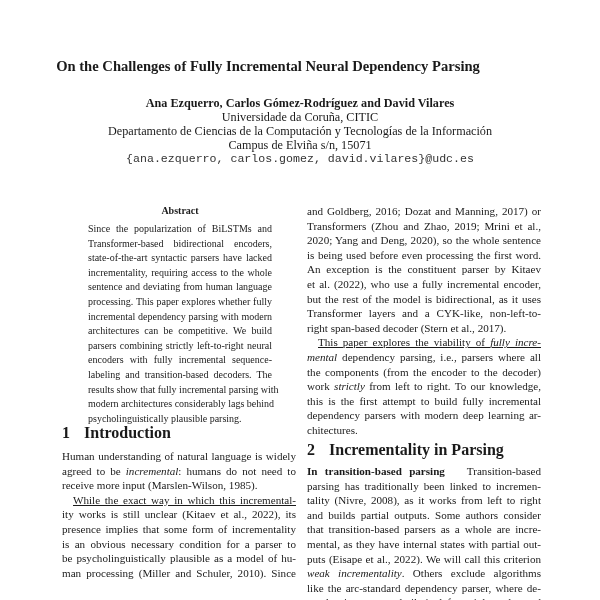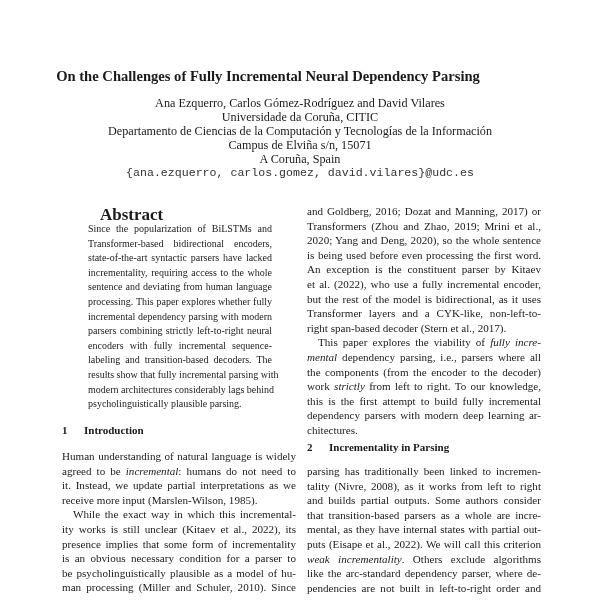--- a/index.html
+++ b/index.html
@@ -1,77 +1,76 @@
 <!DOCTYPE html>
 <html><head>
 <meta charset="utf-8">
 <style>
   html, body { margin:0; padding:0; background:#ffffff; }
   body { width:600px; height:600px; overflow:hidden; position:relative; color:#1a1a1a;
          font-family:"Liberation Serif", "DejaVu Serif", serif; }
-  .title { position:absolute; top:68px; left:0; width:536px; text-align:center;
+  .title { position:absolute; top:58px; left:0; width:536px; text-align:center;
            font-weight:bold; font-size:14.6px; letter-spacing:0; }
   .authors { position:absolute; top:96px; left:0; width:600px; text-align:center;
              font-size:12.2px; line-height:14.1px; }
-  .authors .names { font-weight:normal; }
+  .authors .names { font-weight:bold; }
   .authors .email { font-family:"Liberation Mono", "DejaVu Sans Mono", monospace; font-size:11.6px; color:#333; }
-  .abs-head { position:absolute; top:205px; left:100px; width:184px; text-align:left;
-              font-weight:bold; font-size:17px; }
+  .abs-head { position:absolute; top:205px; left:88px; width:184px; text-align:center;
+              font-weight:bold; font-size:10px; }
   .abstract { position:absolute; top:222px; left:88px; width:184px; font-size:10px;
               line-height:14.6px; text-align:justify; }
   .abstract .ln, .col .ln { display:block; text-align:justify; text-align-last:justify; white-space:nowrap; }
   .abstract .last, .col .last { text-align-last:left; }
   .col { position:absolute; width:234px; font-size:11.1px; line-height:14.6px; }
   .left { left:62px; top:449px; }
   .right { left:307px; top:204px; }
-  .sec { position:absolute; font-weight:bold; font-size:11px; }
+  .sec { position:absolute; font-weight:bold; font-size:16px; }
   .sec .num { display:inline-block; width:22px; }
-  .indent { padding-left:11px; }
+  .indent { padding-left:11px;text-decoration:underline; }
   i { font-style:italic; }
   b { font-weight:bold; }
 </style>
 </head>
 <body>
 
 <div class="title">On the Challenges of Fully Incremental Neural Dependency Parsing</div>
 
 <div class="authors">
   <div class="names">Ana Ezquerro, Carlos Gómez-Rodríguez and David Vilares</div>
   <div>Universidade da Coruña, CITIC</div>
   <div>Departamento de Ciencias de la Computación y Tecnologías de la Información</div>
   <div>Campus de Elviña s/n, 15071</div>
-  <div>A Coruña, Spain</div>
   <div class="email">{ana.ezquerro, carlos.gomez, david.vilares}@udc.es</div>
 </div>
 
 <div class="abs-head">Abstract</div>
 <div class="abstract">
   <span class="ln">Since the popularization of BiLSTMs and</span>
   <span class="ln">Transformer-based bidirectional encoders,</span>
   <span class="ln">state-of-the-art syntactic parsers have lacked</span>
   <span class="ln">incrementality, requiring access to the whole</span>
   <span class="ln">sentence and deviating from human language</span>
   <span class="ln">processing. This paper explores whether fully</span>
   <span class="ln">incremental dependency parsing with modern</span>
+  <span class="ln">architectures can be competitive. We build</span>
   <span class="ln">parsers combining strictly left-to-right neural</span>
   <span class="ln">encoders with fully incremental sequence-</span>
   <span class="ln">labeling and transition-based decoders. The</span>
   <span class="ln">results show that fully incremental parsing with</span>
   <span class="ln">modern architectures considerably lags behind</span>
   <span class="ln last">psycholinguistically plausible parsing.</span>
 </div>
 
 <div class="sec" style="left:62px; top:424px;">
   <span class="num">1</span><span>Introduction</span>
 </div>
 
 <div class="col left">
   <span class="ln">Human understanding of natural language is widely</span>
   <span class="ln" id="intro-l1">agreed to be <i>incremental</i>: humans do not need to</span>
-  <span class="ln">it. Instead, we update partial interpretations as we</span>
   <span class="ln last">receive more input (Marslen-Wilson, 1985).</span>
   <span class="ln indent">While the exact way in which this incremental-</span>
   <span class="ln">ity works is still unclear (Kitaev et al., 2022), its</span>
   <span class="ln">presence implies that some form of incrementality</span>
   <span class="ln">is an obvious necessary condition for a parser to</span>
   <span class="ln">be psycholinguistically plausible as a model of hu-</span>
   <span class="ln">man processing (Miller and Schuler, 2010). Since</span>
 
 </div>
 
@@ -92,20 +91,21 @@
   <span class="ln">this is the first attempt to build fully incremental</span>
   <span class="ln">dependency parsers with modern deep learning ar-</span>
   <span class="ln last">chitectures.</span>
 </div>
 
 <div class="sec" style="left:307px; top:441px;">
   <span class="num">2</span><span>Incrementality in Parsing</span>
 </div>
 
 <div class="col" style="left:307px; top:464px;">
+  <span class="ln"><b>In transition-based parsing</b>&nbsp;&nbsp;&nbsp;<span>Transition-based</span></span>
   <span class="ln">parsing has traditionally been linked to incremen-</span>
   <span class="ln">tality (Nivre, 2008), as it works from left to right</span>
   <span class="ln">and builds partial outputs. Some authors consider</span>
   <span class="ln">that transition-based parsers as a whole are incre-</span>
   <span class="ln">mental, as they have internal states with partial out-</span>
   <span class="ln">puts (Eisape et al., 2022). We will call this criterion</span>
   <span class="ln" id="s2-l7"><i>weak incrementality</i>. Others exclude algorithms</span>
   <span class="ln">like the arc-standard dependency parser, where de-</span>
   <span class="ln">pendencies are not built in left-to-right order and</span>
 

